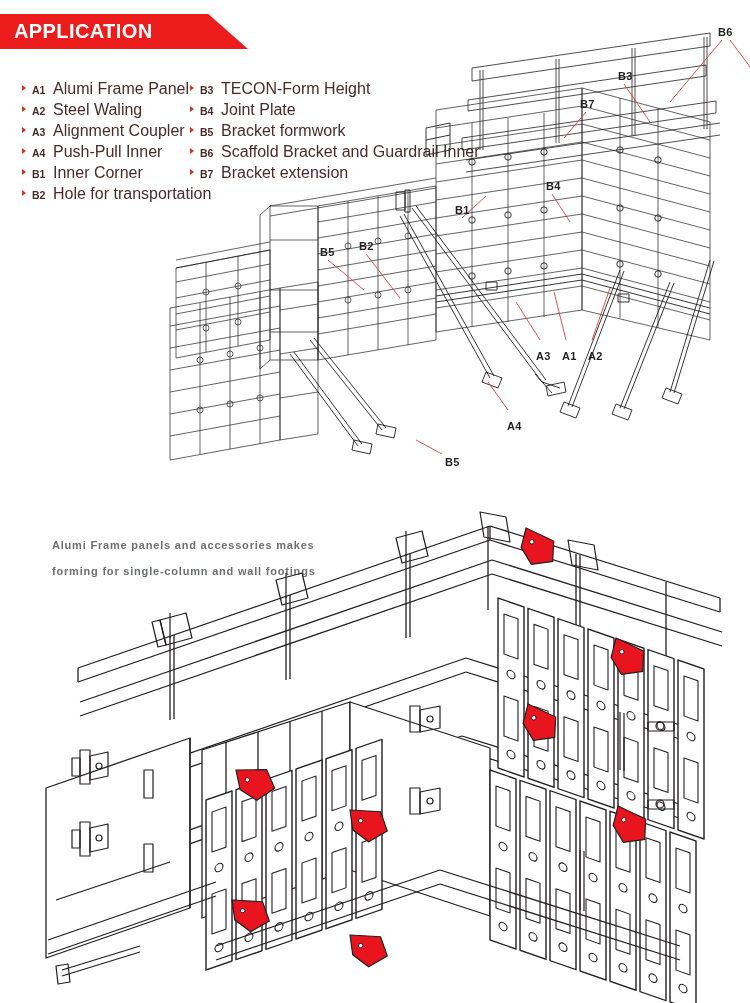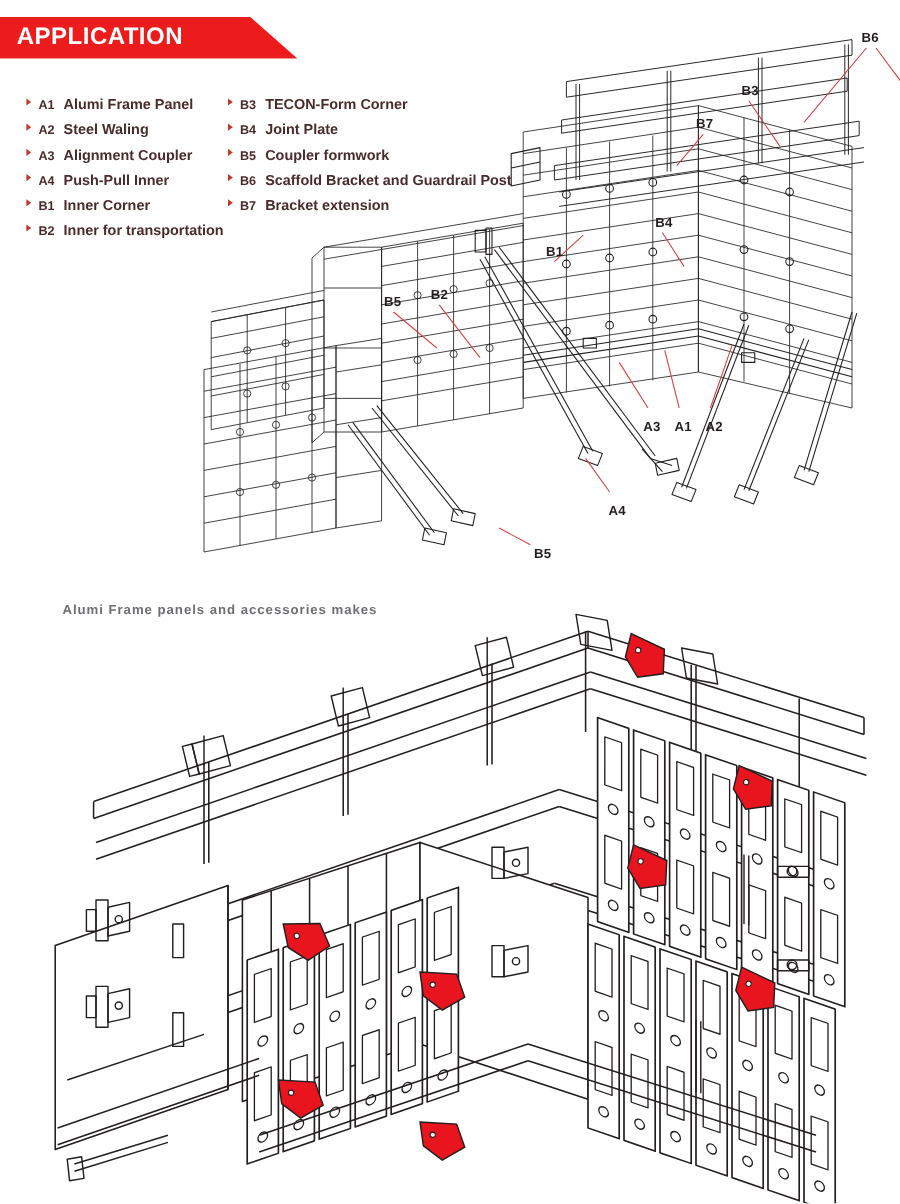--- a/index.html
+++ b/index.html
@@ -75,22 +75,22 @@
     flex: none;
   }
   .legend-code {
     font-size: 10.5px;
     font-weight: bold;
     color: #4a2b2b;
     width: 21px;
     flex: none;
   }
   .legend-text {
-    font-size: 12px;
-    font-weight: bold;
+    font-size: 16px;
+    font-weight: normal;
     color: #4a2b2b;
   }
 
   
   .figure {
     position: absolute;
   }
   #figure-upper {
     left: 150px;
     top: 10px;
@@ -112,21 +112,21 @@
     font-weight: bold;
     color: #231f20;
     white-space: nowrap;
     letter-spacing: 0.2px;
   }
 
   
   .caption {
     position: absolute;
     left: 52px;
-    top: 496px;
+    top: 532px;
     width: 330px;
   }
   .caption-line {
     font-size: 11px;
     font-weight: bold;
     color: #6d6e71;
     letter-spacing: 0.8px;
     line-height: 26px;
     white-space: nowrap;
   }
@@ -162,44 +162,44 @@
       <span class="legend-text">Push-Pull Inner</span>
     </div>
     <div class="legend-item">
       <span class="legend-bullet"></span>
       <span class="legend-code">B1</span>
       <span class="legend-text">Inner Corner</span>
     </div>
     <div class="legend-item">
       <span class="legend-bullet"></span>
       <span class="legend-code">B2</span>
-      <span class="legend-text">Inner for transportation</span>
+      <span class="legend-text">Hole for transportation</span>
     </div>
   </div>
 
   <div class="legend-col right">
     <div class="legend-item">
       <span class="legend-bullet"></span>
       <span class="legend-code">B3</span>
-      <span class="legend-text">TECON-Form Corner</span>
+      <span class="legend-text">TECON-Form Height</span>
     </div>
     <div class="legend-item">
       <span class="legend-bullet"></span>
       <span class="legend-code">B4</span>
       <span class="legend-text">Joint Plate</span>
     </div>
     <div class="legend-item">
       <span class="legend-bullet"></span>
       <span class="legend-code">B5</span>
-      <span class="legend-text">Coupler formwork</span>
+      <span class="legend-text">Bracket formwork</span>
     </div>
     <div class="legend-item">
       <span class="legend-bullet"></span>
       <span class="legend-code">B6</span>
-      <span class="legend-text">Scaffold Bracket and Guardrail Post</span>
+      <span class="legend-text">Scaffold Bracket and Guardrail Inner</span>
     </div>
     <div class="legend-item">
       <span class="legend-bullet"></span>
       <span class="legend-code">B7</span>
       <span class="legend-text">Bracket extension</span>
     </div>
   </div>
 </div>
 
 <div class="figure" id="figure-upper">
@@ -448,20 +448,21 @@
   <div class="callout" style="left:170px; top:236px;">B5</div>
   <div class="callout" style="left:386px; top:340px;">A3</div>
   <div class="callout" style="left:412px; top:340px;">A1</div>
   <div class="callout" style="left:438px; top:340px;">A2</div>
   <div class="callout" style="left:357px; top:410px;">A4</div>
   <div class="callout" style="left:295px; top:446px;">B5</div>
 </div>
 
 <div class="caption">
   <div class="caption-line">Alumi Frame panels and accessories makes</div>
+  <div class="caption-line">forming for single-column and wall footings</div>
 </div>
 
 <div class="figure" id="figure-lower">
   <svg width="730" height="533" viewBox="0 0 730 533">
     <defs>
 
       <g id="l-panel">
         <rect x="0" y="0" width="26" height="170" fill="#ffffff" stroke="#231f20" stroke-width="1.4"></rect>
         <rect x="6" y="14" width="14" height="40" fill="#ffffff" stroke="#231f20" stroke-width="1.1"></rect>
         <rect x="6" y="96" width="14" height="40" fill="#ffffff" stroke="#231f20" stroke-width="1.1"></rect>

